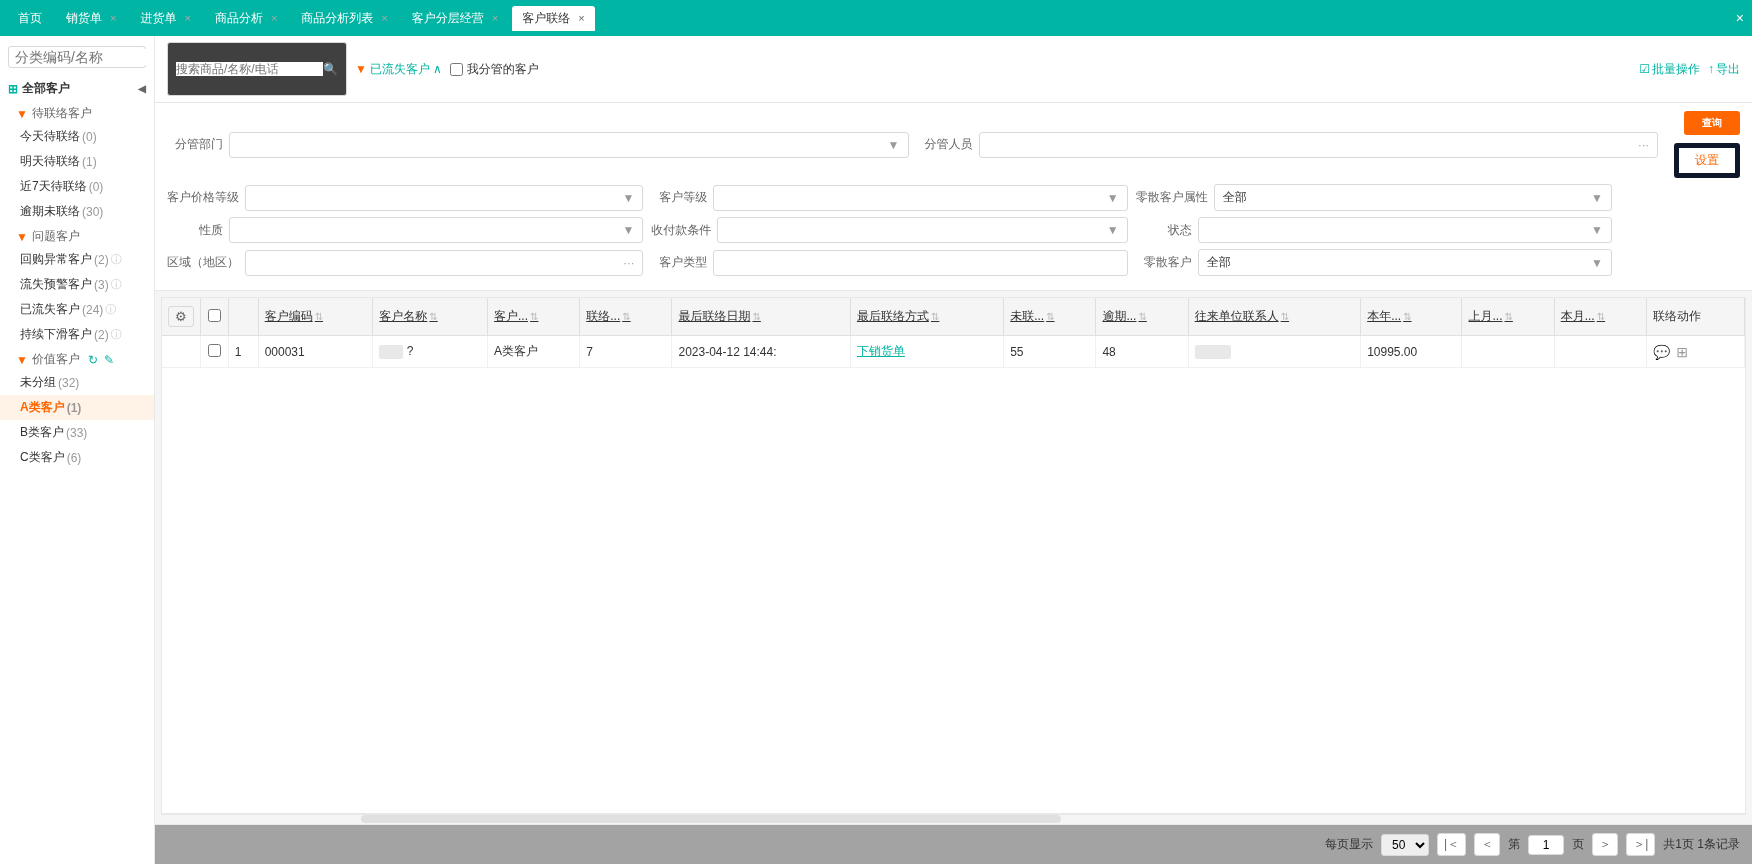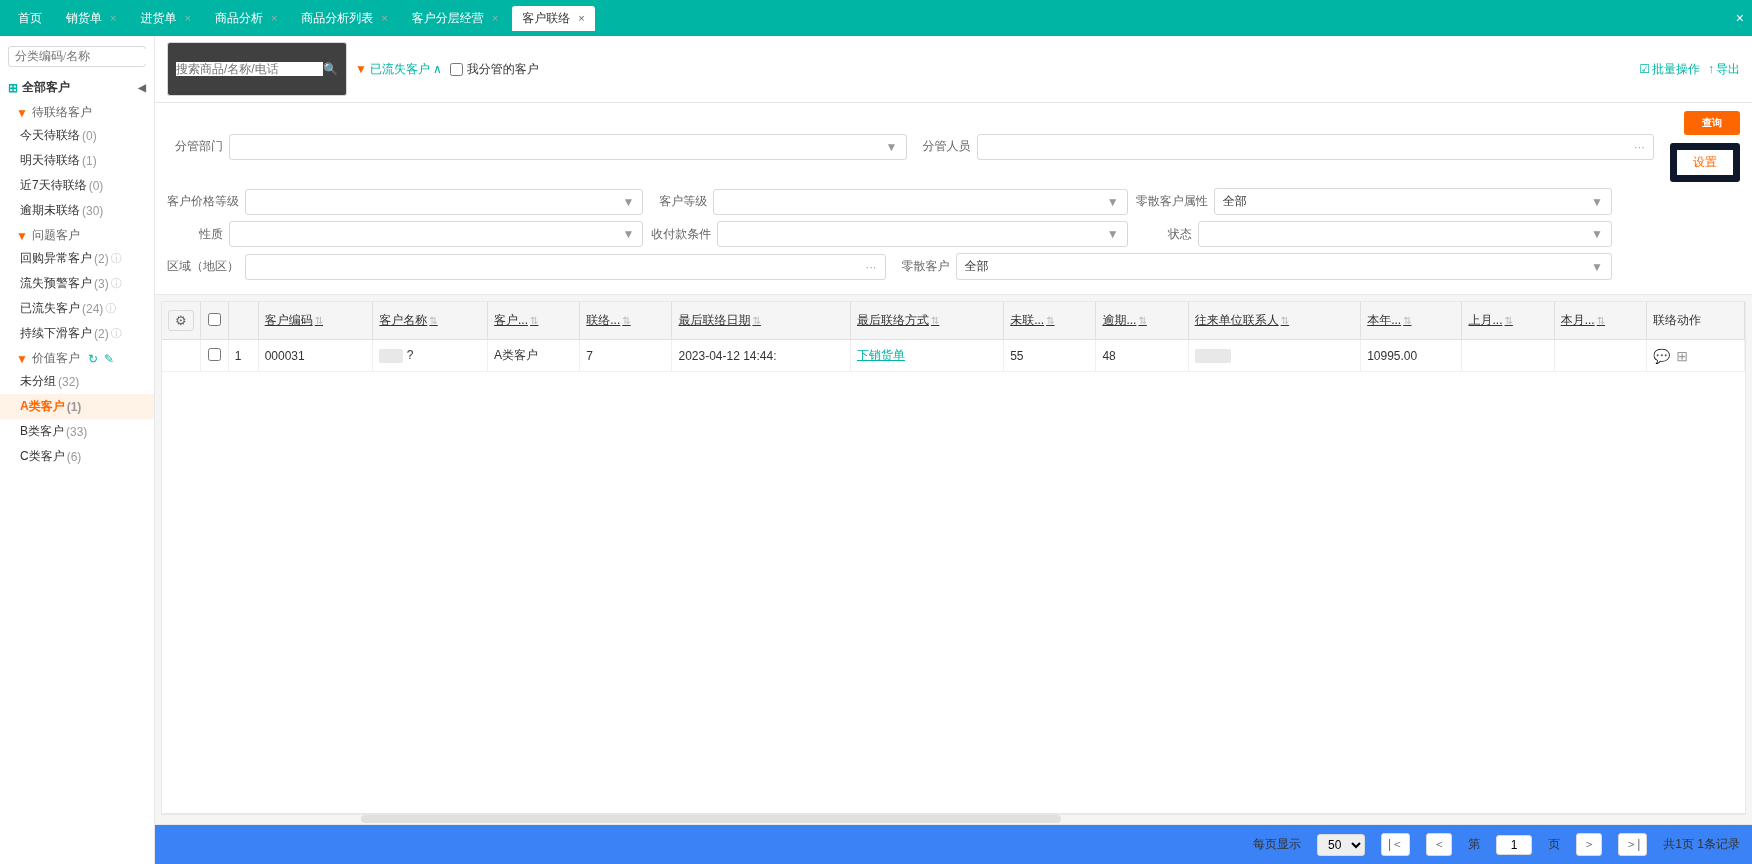--- a/index.html
+++ b/index.html
@@ -26,21 +26,21 @@
     
     .sidebar {
       width: 155px; background: #fff; border-right: 1px solid #e8e8e8; overflow-y: auto;
       flex-shrink: 0; padding: 6px 0;
     }
     .sidebar-search {
       display: flex; align-items: center; margin: 4px 8px 8px 8px;
       border: 1px solid #d9d9d9; border-radius: 3px; padding: 2px 6px; background: #fff;
     }
     .sidebar-search input {
-      border: none; outline: none; font-size: 12px; flex: 1; color: #999; font-family: Liberation Serif, serif;
+      border: none; outline: none; font-size: 14px; flex: 1; color: #999;
     }
     .sidebar-section-header {
       display: flex; align-items: center; padding: 4px 8px; cursor: pointer;
       font-weight: bold; color: #333; font-size: 12px; justify-content: space-between;
     }
     .sidebar-section-header .left { display: flex; align-items: center; gap: 4px; }
     .sidebar-collapse { cursor: pointer; color: #666; font-size: 10px; }
     .sidebar-group-label {
       padding: 4px 8px 2px 16px; color: #666; font-size: 11px; display: flex; align-items: center; gap: 4px;
     }
@@ -83,21 +83,21 @@
       flex: 1; border: 1px solid #d9d9d9; border-radius: 3px; padding: 4px 8px;
       color: #333; display: flex; align-items: center; justify-content: space-between;
       cursor: pointer; min-height: 26px; background: #fff;
     }
     .adv-input .arrow { color: #999; }
     .adv-btn-query {
       background: #f60; color: #fff; border: none; padding: 5px 18px; border-radius: 3px;
       cursor: pointer; font-size: 10px; font-weight: bold;
     }
     .adv-btn-set {
-      background: #fff; color: #f60; border: 7px solid #0f172a; padding: 4px 16px; border-radius: 3px;
+      background: #fff; color: #f60; border: 5px solid #0f172a; padding: 4px 16px; border-radius: 3px;
       cursor: pointer; font-size: 12px; margin-top: 4px;
     }
     .adv-btns { display: flex; flex-direction: column; align-items: flex-end; gap: 4px; padding-left: 8px; }
 
     
     .table-area { flex: 1; overflow: auto; background: #fff; margin: 6px 6px 0 6px; border: 1px solid #e8e8e8; }
     table { width: 100%; border-collapse: collapse; font-size: 12px; }
     thead tr { background: #f5f5f5; }
     thead th {
       padding: 8px 6px; border-bottom: 1px solid #e0e0e0; border-right: 1px solid #e0e0e0;
@@ -111,21 +111,21 @@
       padding: 7px 6px; border-bottom: 1px solid #f0f0f0; border-right: 1px solid #f0f0f0;
       color: #333; white-space: nowrap;
     }
     tbody td a { color: #00b5a3; text-decoration: underline; cursor: pointer; }
     .row-actions { display: flex; gap: 6px; align-items: center; }
     .row-action-icon { cursor: pointer; color: #999; font-size: 14px; }
 
     
     .pagination {
       display: flex; align-items: center; justify-content: flex-end; padding: 8px 12px;
-      background: #3b82f6; border-top: 1px solid #e8e8e8; gap: 16px; font-size: 12px; color: #333;
+      background: #a3a3a3; border-top: 1px solid #e8e8e8; gap: 8px; font-size: 12px; color: #333;
     }
     .pagination .page-size-select {
       border: 1px solid #d9d9d9; border-radius: 3px; padding: 2px 6px; cursor: pointer;
     }
     .pagination .page-btn {
       border: 1px solid #d9d9d9; background: #fff; padding: 2px 6px; border-radius: 3px;
       cursor: pointer; color: #666;
     }
     .pagination .page-btn:disabled { color: #ccc; cursor: default; }
     .pagination .page-input {
@@ -366,20 +366,24 @@
         <div style="flex:0 0 120px;"></div>
       </div>
 
       <div class="adv-row">
         <div class="adv-field">
           <span class="adv-label">区域（地区）</span>
           <div class="adv-input">
             <span></span>
               <span class="arrow" style="font-size:11px;">···</span>
           </div>
+        </div>
+        <div class="adv-field">
+          <span class="adv-label">客户类型</span>
+          <div class="adv-input"></div>
         </div>
         <div class="adv-field">
           <span class="adv-label">零散客户</span>
           <div class="adv-input">
             <span>全部</span>
               <span class="arrow">▼</span>
           </div>
         </div>
         <div style="flex:0 0 120px;"></div>
       </div>

